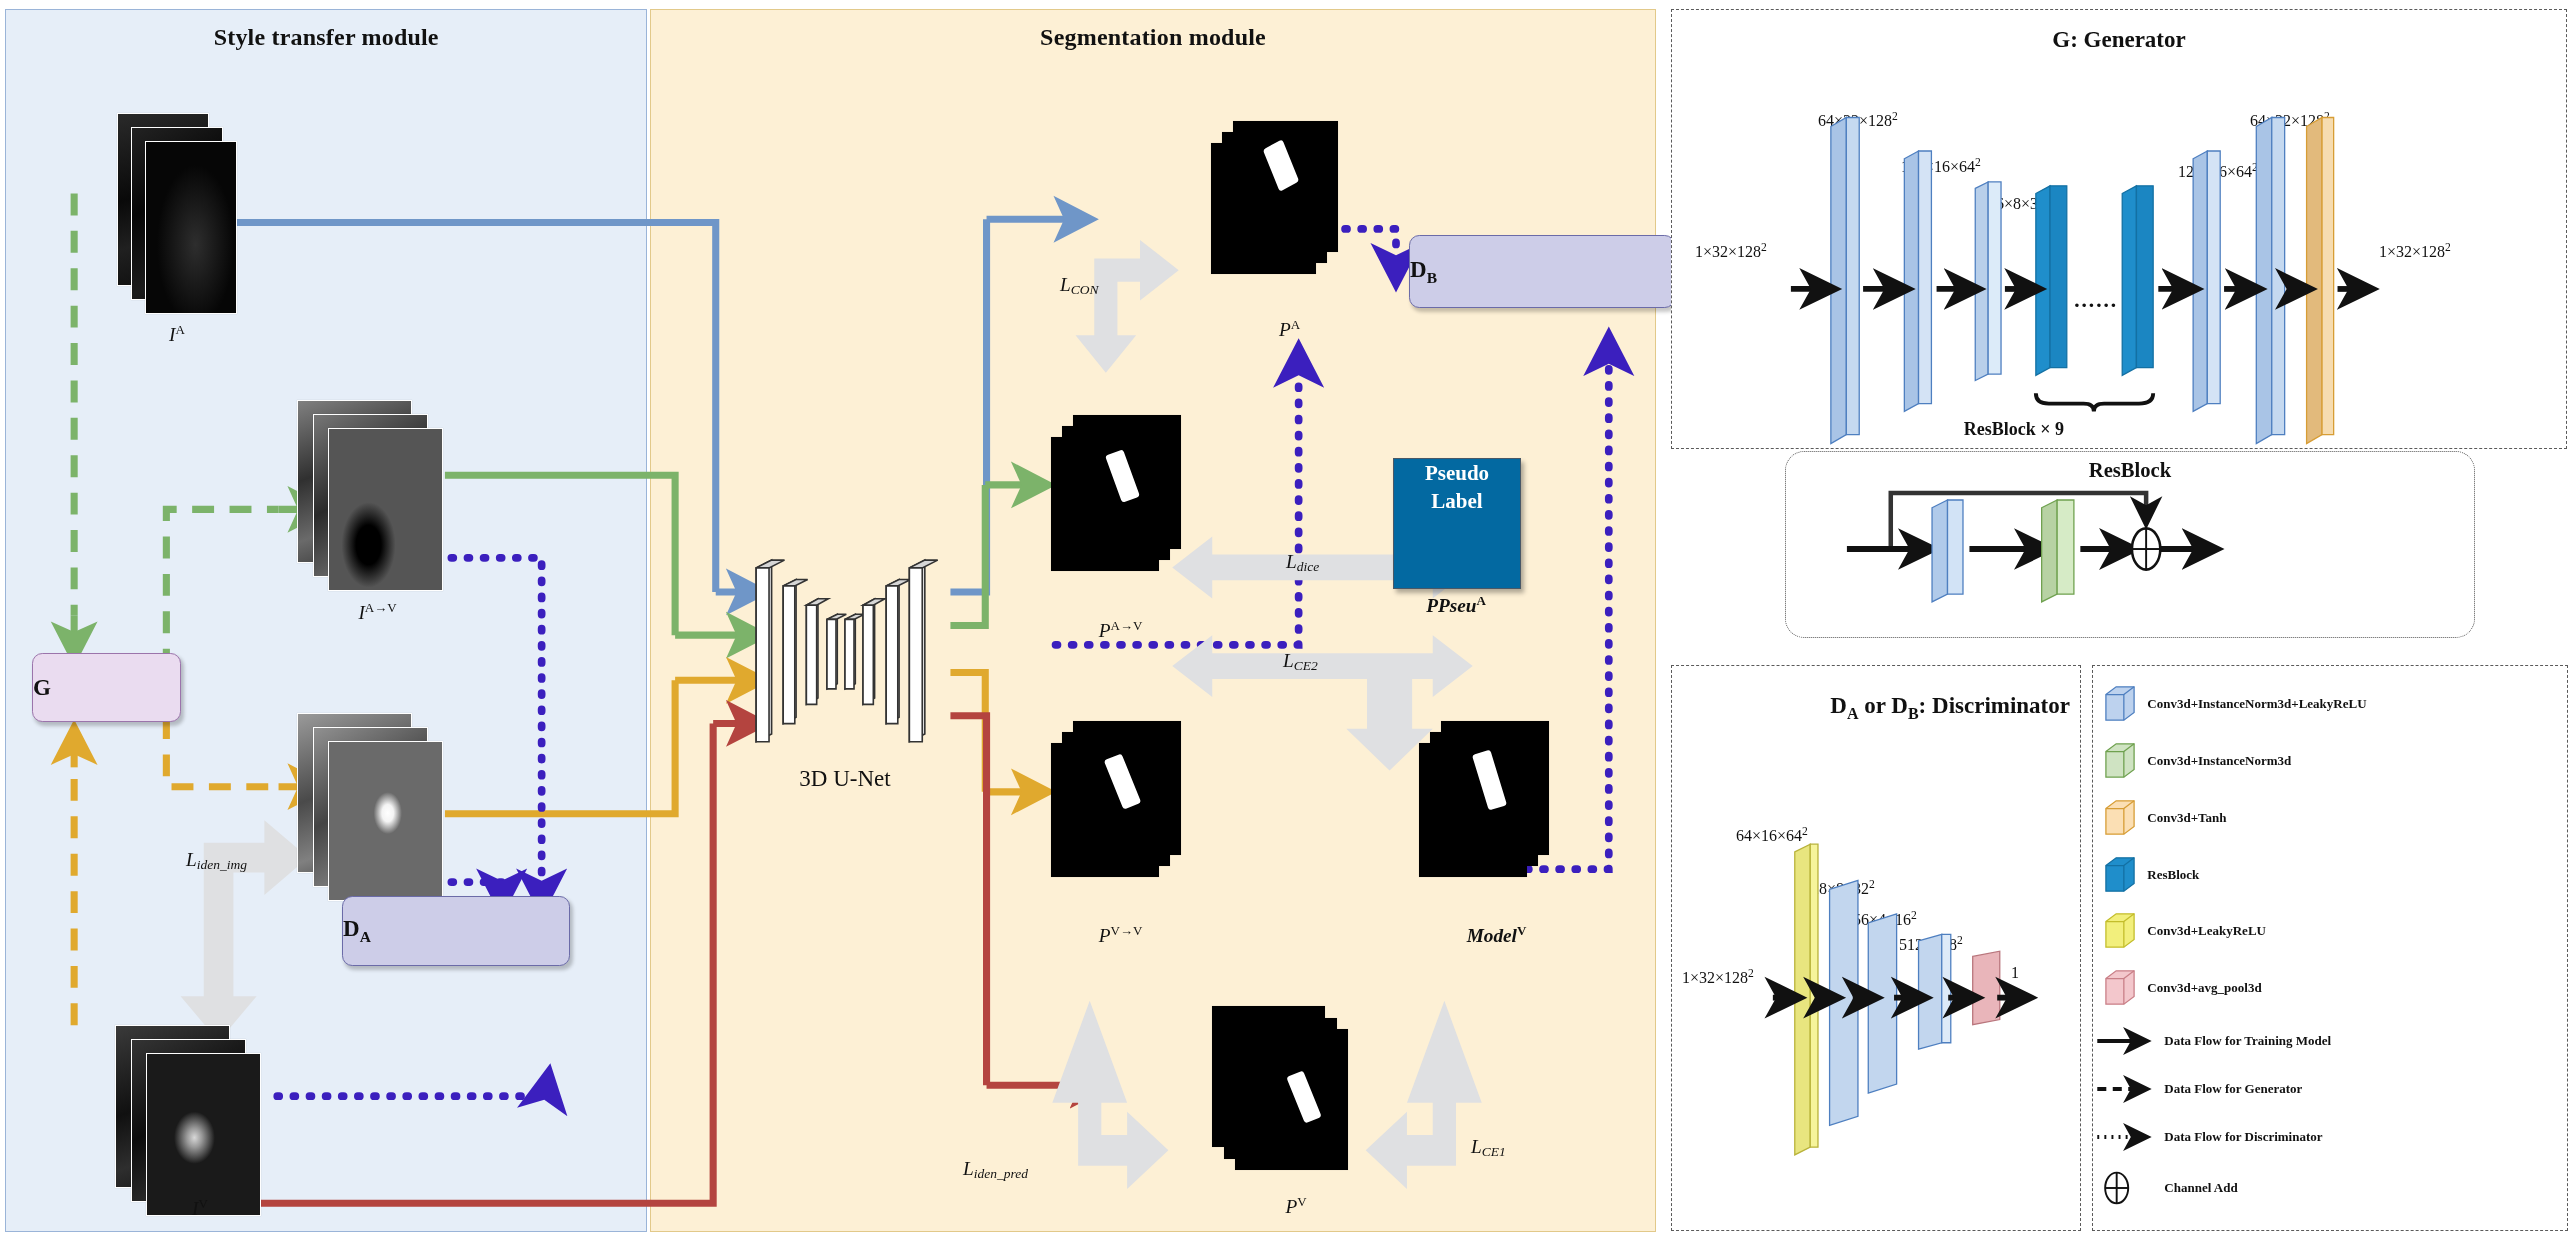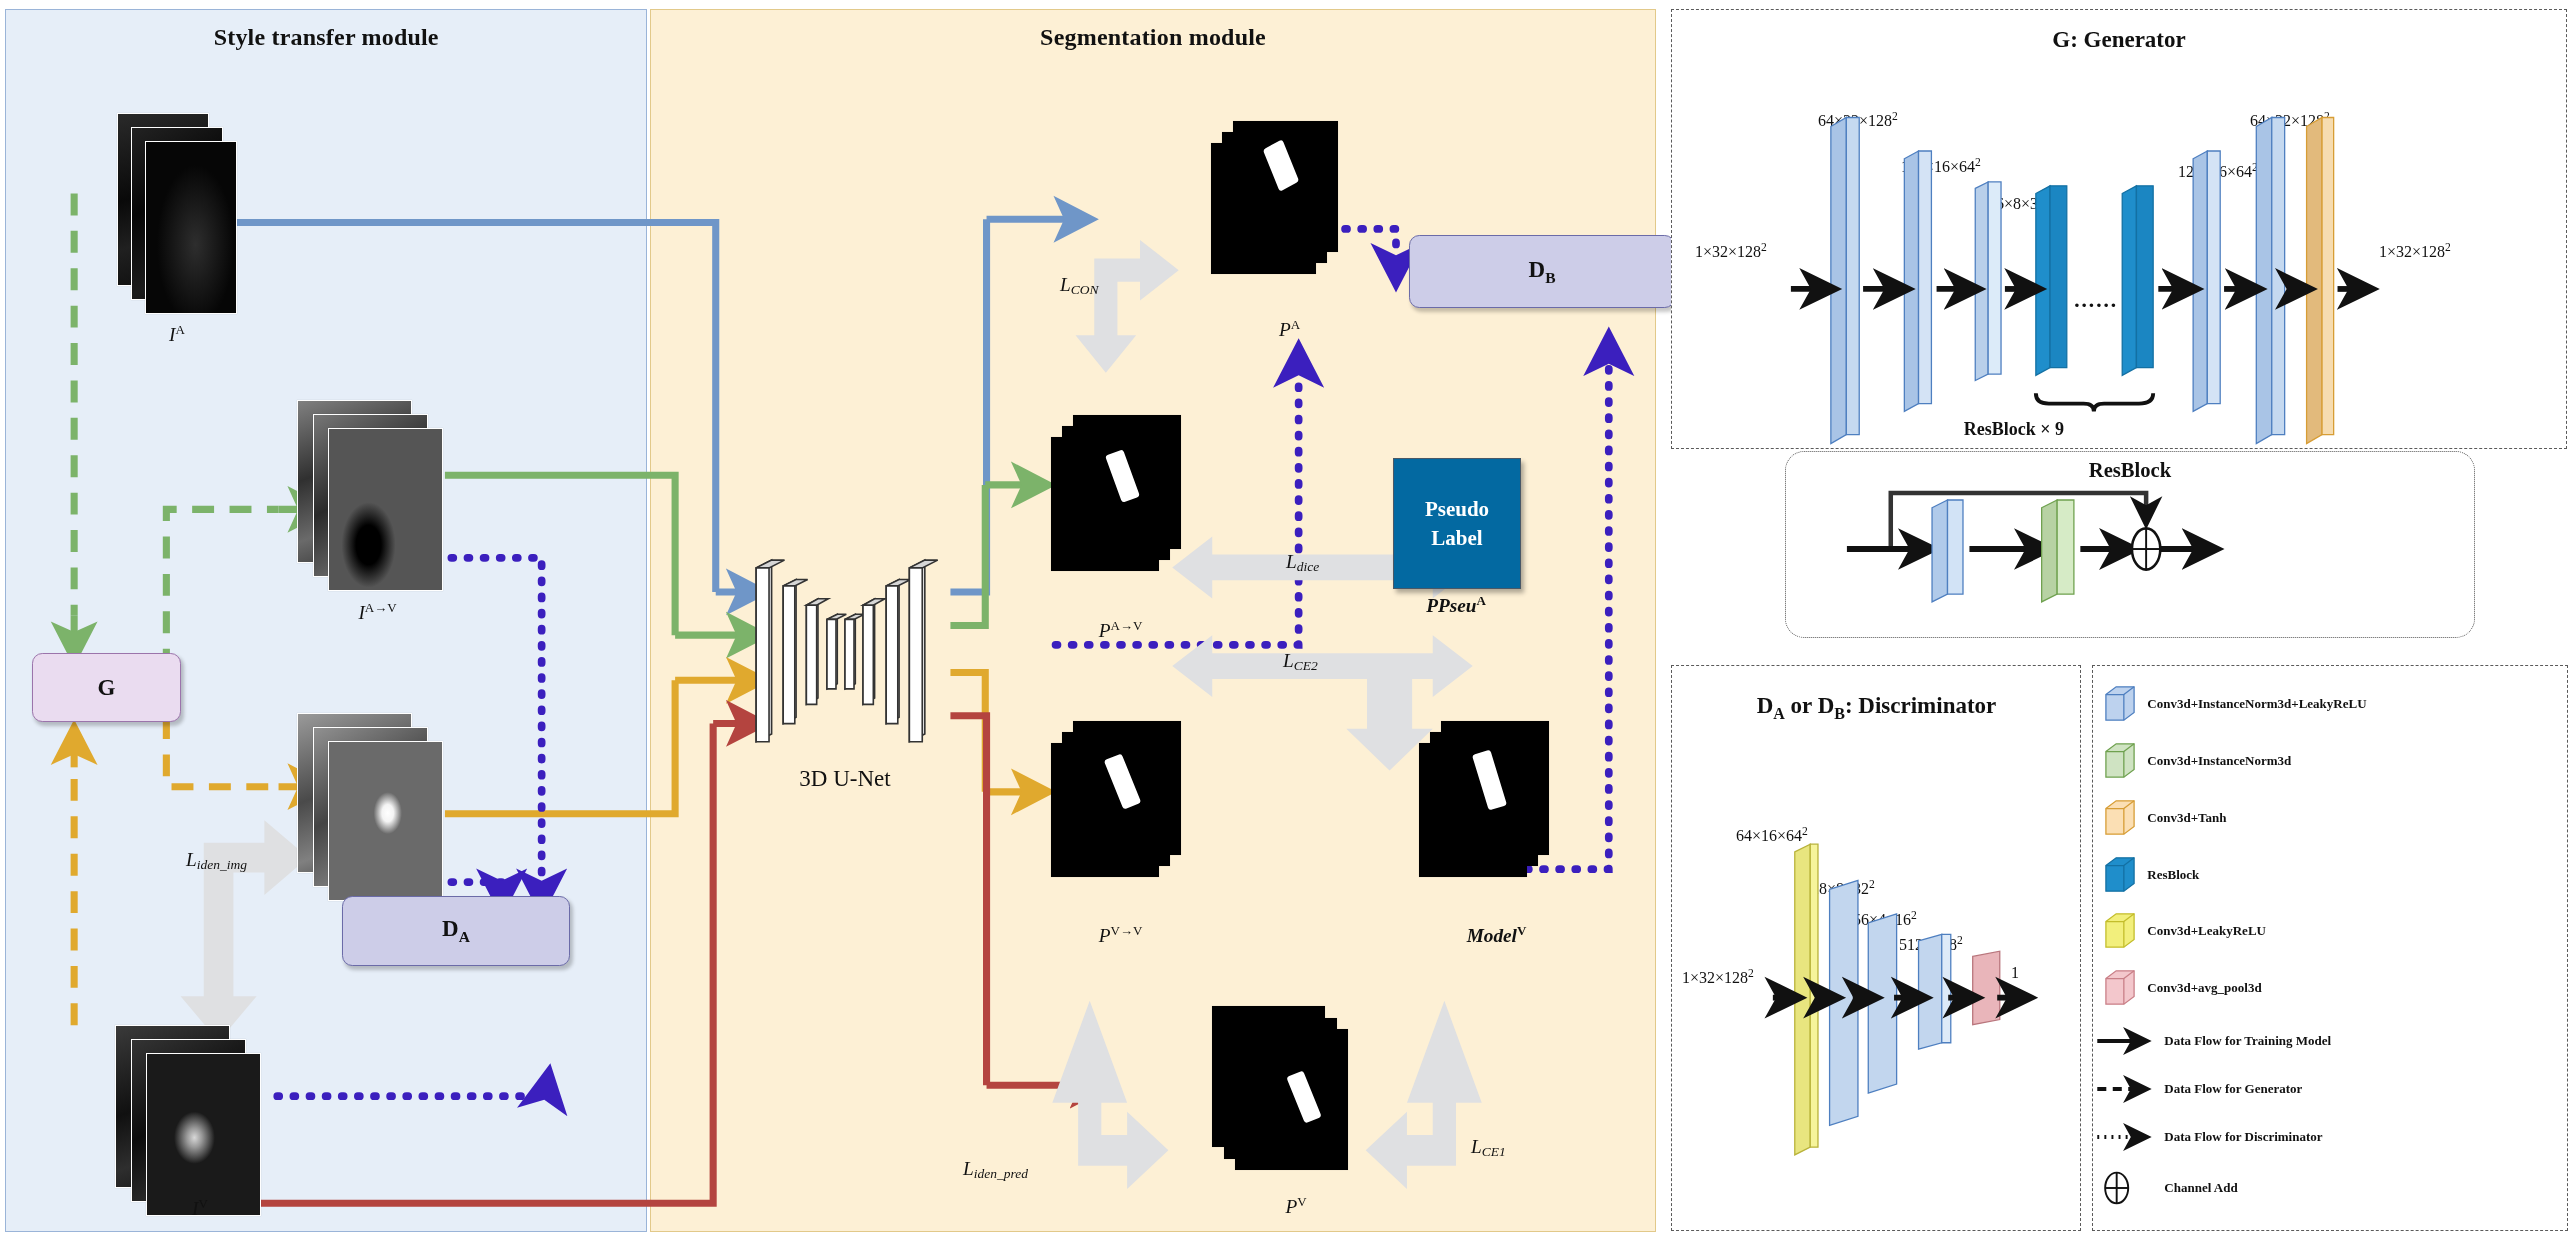--- a/index.html
+++ b/index.html
@@ -8,21 +8,21 @@
   
   #style-panel{left:5.2px;top:9px;width:642px;height:1223px;background:#e6eef8;border:1.9px solid #9ab4d8;box-sizing:border-box;}
   #seg-panel{left:650px;top:9px;width:1006px;height:1223px;background:#fdf0d5;border:1.9px solid #e2c98a;box-sizing:border-box;}
   .module-title{font-weight:bold;font-size:24px;color:#111;text-align:center;width:100%;top:14px;letter-spacing:0.2px;}
   
   .stack{position:absolute;}
   .stack .sl{position:absolute;border:1.9px solid #fff;background:#111;box-shadow:0 0 0.6px rgba(0,0,0,.5);}
   .lbl{position:absolute;font-style:italic;font-size:19.3px;color:#111;white-space:nowrap;text-align:center;}
   .lbl sup{font-style:normal;font-size:13px;}
   
-  .rbox{position:absolute;border-radius:10.3px;display:flex;align-items:center;justify-content:center;
+  .rbox{position:absolute;border-radius:10.3px;display:flex;align-items:center;
         font-weight:bold;font-size:23px;color:#111;box-shadow:2.6px 3.2px 3.9px rgba(0,0,0,.22);}
   .rbox sub{font-size:15.5px;}
   #g-box{background:#eadcf0;border:1.3px solid #9b74ab;}
   #da-box,#db-box{background:#cdcde8;border:1.3px solid #6b6ba8;}
   #pseudo-box{background:#0369a1;border:0.6px solid #4a5866;color:#fff;font-weight:bold;font-size:21px;
               line-height:1.35;text-align:center;border-radius:0;box-shadow:3.2px 3.9px 4.5px rgba(0,0,0,.3);}
   
   .glabel{position:absolute;font-size:19.3px;color:#111;font-style:italic;white-space:nowrap;z-index:6;}
   .glabel .sb{font-size:13.5px;vertical-align:-2.6px;}
   
@@ -370,21 +370,21 @@
 
   <path d="M398,88 L422,76 L422,222 L398,234 Z" fill="#b7d2a3" stroke="#6fa14f" stroke-width="2"></path>
   <path d="M422,76 L448,76 L448,222 L422,222 Z" fill="#d6ebc6" stroke="#6fa14f" stroke-width="2"></path>
 
   <ellipse cx="560" cy="152" rx="22" ry="32" fill="#fff" stroke="#111" stroke-width="4"></ellipse>
   <line x1="538" y1="152" x2="582" y2="152" stroke="#111" stroke-width="3"></line>
   <line x1="560" y1="120" x2="560" y2="184" stroke="#111" stroke-width="3"></line>
 </svg>
 
 <div class="dashpanel" style="left:1671px;top:665px;width:410px;height:566px;"></div>
-<div class="panel-title" style="left:1683px;top:693px;width:387px;text-align:center;"><span>D</span><sub>A</sub><span> or D</span><sub>B</sub><span>: Discriminator</span></div>
+<div class="panel-title" style="left:1683px;top:693px;width:387px;text-align:right;"><span>D</span><sub>A</sub><span> or D</span><sub>B</sub><span>: Discriminator</span></div>
 
 <div class="dimlbl" style="left:1682px;top:967px;"><span>1×32×128</span><sup>2</sup></div>
 <div class="dimlbl" style="left:1736px;top:825px;"><span>64×16×64</span><sup>2</sup></div>
 <div class="dimlbl" style="left:1803px;top:878px;"><span>128×8×32</span><sup>2</sup></div>
 <div class="dimlbl" style="left:1845px;top:909px;"><span>256×4×16</span><sup>2</sup></div>
 <div class="dimlbl" style="left:1899px;top:934px;"><span>512×2×8</span><sup>2</sup></div>
 <div class="dimlbl" style="left:2011px;top:964px;">1</div>
 
 <svg class="abs" style="left:1671px;top:665px;" width="410" height="566" viewBox="0 0 636 878">
   <g stroke-width="2">

